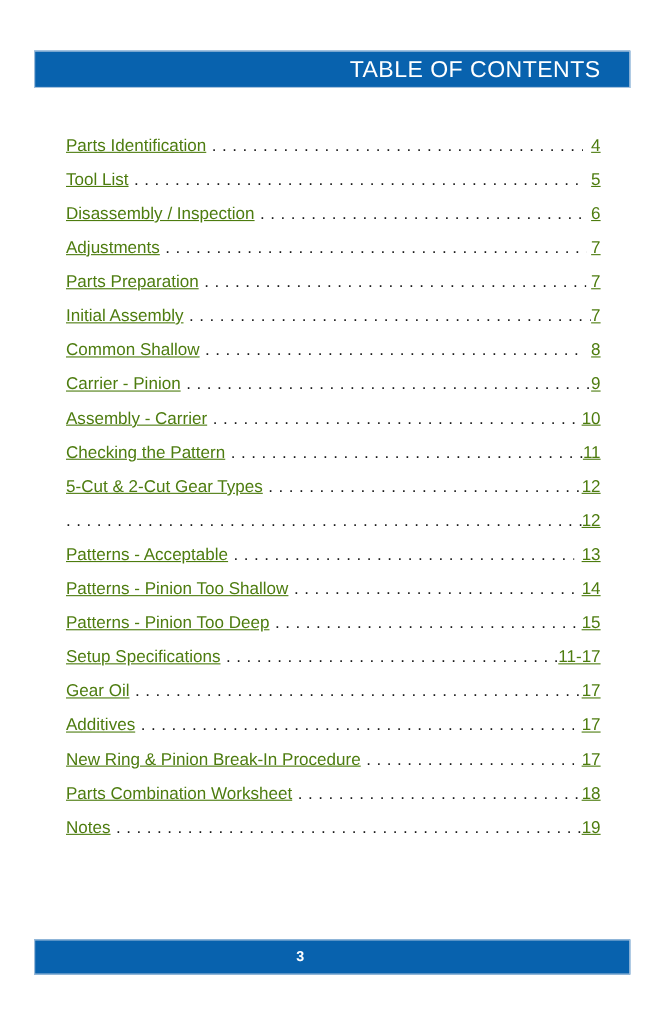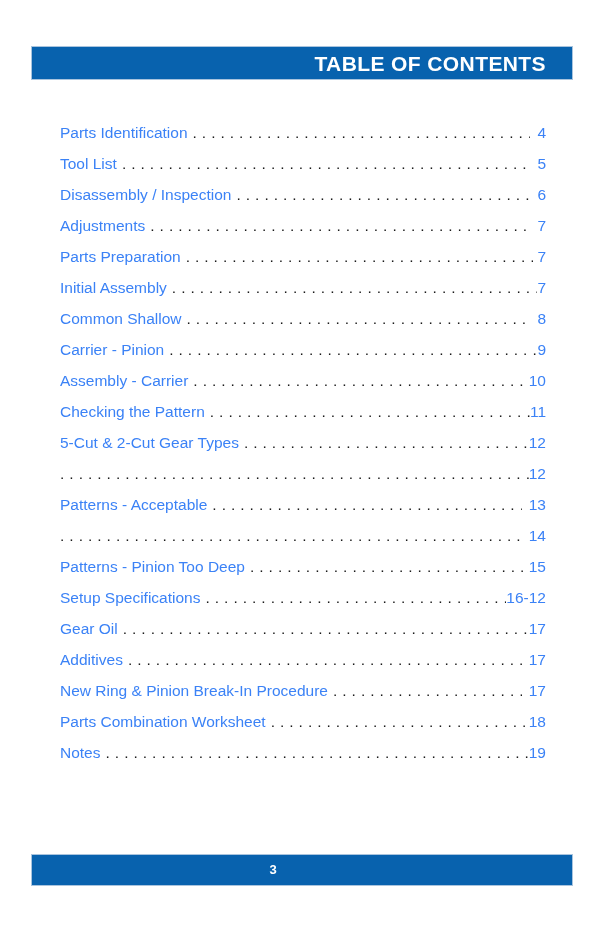--- a/index.html
+++ b/index.html
@@ -33,43 +33,44 @@
     background: #0862ae;
     border: 1px solid #a9c4de;
     box-sizing: border-box;
     display: flex;
     align-items: center;
     justify-content: flex-end;
   }
   .header-title {
     color: #ffffff;
     font-size: 21px;
-    font-weight: bold;
+    font-weight: normal;
     letter-spacing: 0.4px;
     padding-right: 26px;
     line-height: 1;
     white-space: nowrap;
   }
 
   
   .toc {
     position: absolute;
     left: 60px;
     top: 117px;
     width: 486px;
   }
 
   .toc-entry {
     display: flex;
     align-items: flex-start;
     height: 31px;
     width: 100%;
     font-size: 15.5px;
-    color: #3b82f6;
+    color: #4d7c0f;
     white-space: nowrap;
+    text-decoration: underline;
   }
 
   .toc-label {
     flex: 0 0 auto;
     padding-right: 5px;
     line-height: 31px;
   }
 
   .toc-leader {
     flex: 1 1 auto;
@@ -195,32 +196,33 @@
       <div class="toc-entry">
         <span class="toc-leader"></span>
         <span class="toc-page gap-tight">12</span>
       </div>
       <div class="toc-entry">
         <span class="toc-label">Patterns - Acceptable</span>
         <span class="toc-leader"></span>
         <span class="toc-page gap-wide">13</span>
       </div>
       <div class="toc-entry">
+        <span class="toc-label">Patterns - Pinion Too Shallow</span>
         <span class="toc-leader"></span>
         <span class="toc-page gap-mid">14</span>
       </div>
       <div class="toc-entry">
         <span class="toc-label">Patterns - Pinion Too Deep</span>
         <span class="toc-leader"></span>
         <span class="toc-page gap-tight">15</span>
       </div>
       <div class="toc-entry">
         <span class="toc-label">Setup Specifications</span>
         <span class="toc-leader"></span>
-        <span class="toc-page gap-tight">16-12</span>
+        <span class="toc-page gap-tight">11-17</span>
       </div>
       <div class="toc-entry">
         <span class="toc-label">Gear Oil</span>
         <span class="toc-leader"></span>
         <span class="toc-page gap-tight">17</span>
       </div>
       <div class="toc-entry">
         <span class="toc-label">Additives</span>
         <span class="toc-leader"></span>
         <span class="toc-page gap-wide">17</span>

